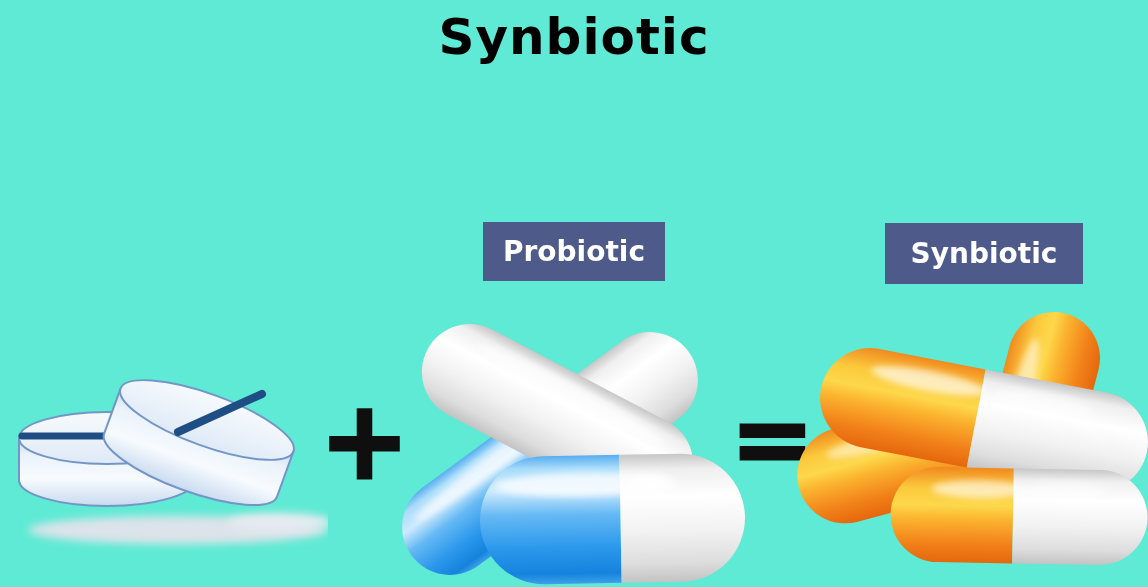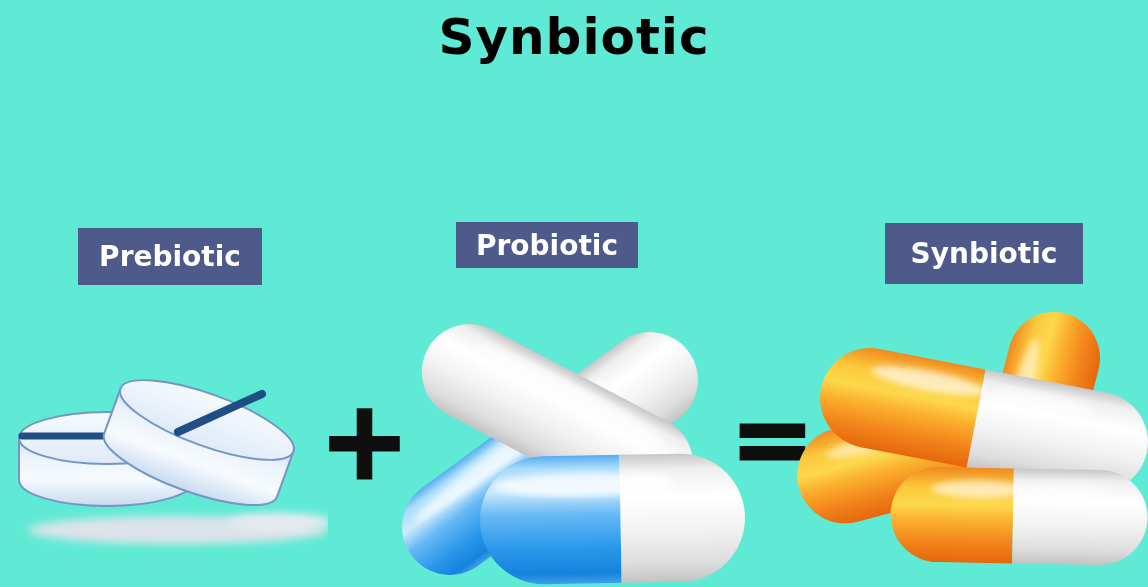--- a/index.html
+++ b/index.html
@@ -9,21 +9,21 @@
   }
   .title{
     position:absolute;left:0;top:8px;width:100%;margin:0;text-align:center;
     font-size:50px;font-weight:700;letter-spacing:1px;color:#000;
   }
   .label{
     position:absolute;background:#4d5a8a;color:#ffffff;display:flex;
     align-items:center;justify-content:center;font-weight:700;font-size:28px;
   }
   .label-pre{left:78px;top:228px;width:184px;height:57px;}
-  .label-pro{left:456px;top:222px;width:182px;height:46px;justify-content:center;}
+  .label-pro{left:483px;top:222px;width:182px;height:59px;justify-content:center;}
   .label-syn{left:885px;top:223px;width:198px;height:61px;}
   .op{
     position:absolute;color:#0f0f0f;font-weight:700;display:flex;
     align-items:center;justify-content:center;-webkit-text-stroke:3px #0f0f0f;
   }
   .op-plus{left:317px;top:390px;width:95px;height:100px;font-size:108px;}
   .op-eq{left:730px;top:388px;width:85px;height:100px;font-size:100px;}
   .art{position:absolute;}
   .art-pre{left:8px;top:350px;width:320px;height:220px;}
   .art-pro{left:400px;top:322px;width:345px;height:265px;}
@@ -75,23 +75,20 @@
           <feGaussianBlur stdDeviation="4"></feGaussianBlur>
         </filter>
       <filter id="fGloss" x="-60%" y="-60%" width="220%" height="220%">
           <feGaussianBlur stdDeviation="3"></feGaussianBlur>
         </filter>
     </defs>
   </svg>
 
   <h1 class="title">Synbiotic</h1>
 
-  <div class="label label-pre">
-    <span>Prebiotic</span>
-  </div>
   <div class="label label-pro">
     <span>Probiotic</span>
   </div>
   <div class="label label-syn">
     <span>Synbiotic</span>
   </div>
 
   <svg class="art art-pre" viewBox="0 0 320 220">
     <g>
       <ellipse cx="170" cy="180" rx="150" ry="14" fill="#dde3ea" filter="url(#fSoft)"></ellipse>

